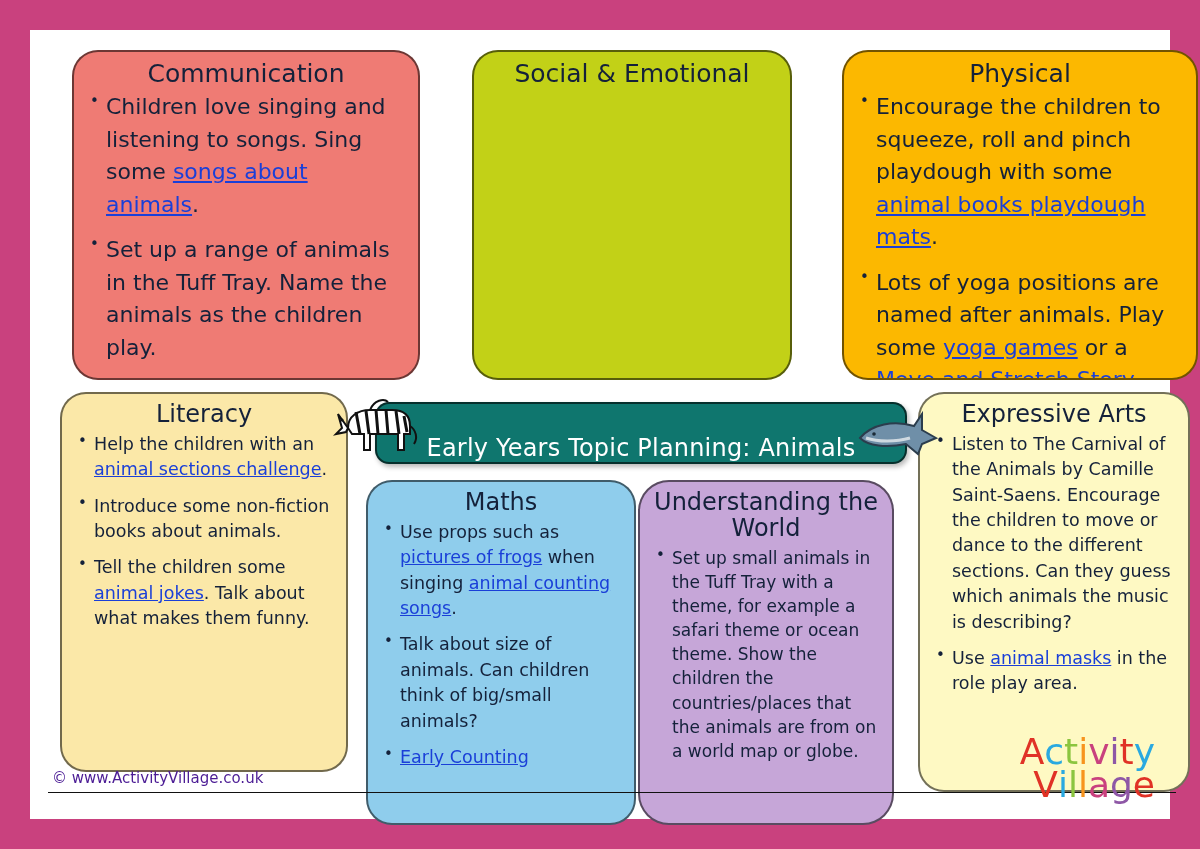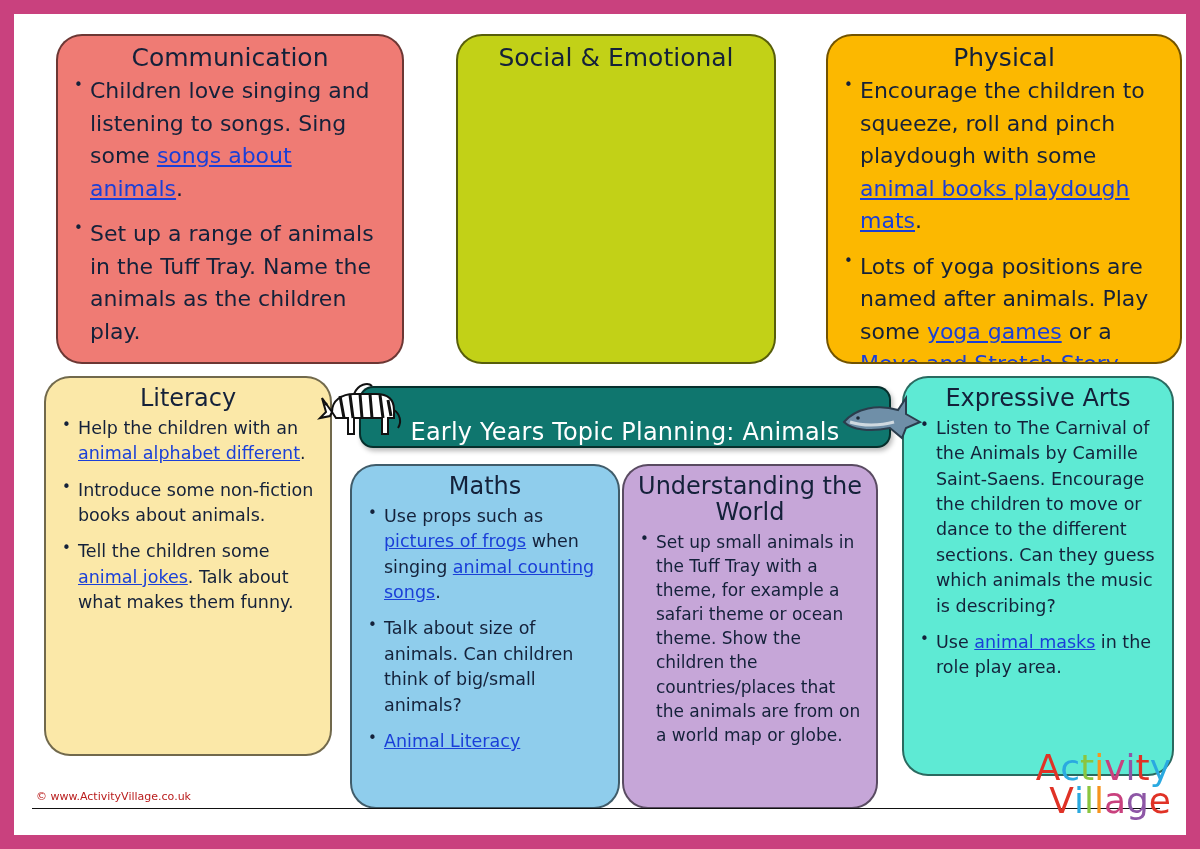--- a/index.html
+++ b/index.html
@@ -12,21 +12,21 @@
     background: #ffffff;
     font-family: "DejaVu Sans", sans-serif;
     overflow: hidden;
   }
   .page {
     position: relative;
     width: 1200px;
     height: 849px;
     background: #c9417e;
     box-sizing: border-box;
-    padding: 14px;
+    padding: 30px;
   }
   .sheet {
     position: relative;
     width: 100%;
     height: 100%;
     background: #ffffff;
     box-sizing: border-box;
   }
   .card {
     position: absolute;
@@ -87,24 +87,25 @@
     left: 30px; top: 362px; width: 288px; height: 380px;
     background: #fbe8a8;
   }
   #card-maths {
     left: 336px; top: 450px; width: 270px; height: 345px;
     background: #8fcdec;
   }
   #card-world {
     left: 608px; top: 450px; width: 256px; height: 345px;
     background: #c6a6d8;
+    border-radius: 31px;
   }
   #card-expressive {
     left: 888px; top: 362px; width: 272px; height: 400px;
-    background: #5eead4;
+    background: #fef9c3;
   }
   #card-maths h2, #card-world h2, #card-literacy h2, #card-expressive h2 {
     font-size: 24px;
   }
   #card-maths li, #card-world li, #card-literacy li, #card-expressive li {
     font-size: 17.5px;
     margin-bottom: 11px;
     line-height: 1.45;
   }
   #card-world li { font-size: 17px; line-height: 1.42; }
@@ -153,22 +154,22 @@
     left: 18px;
     bottom: 26px;
     width: 1128px;
     height: 1px;
     background: #111111;
   }
   #copyright {
     position: absolute;
     left: 22px;
     bottom: 32px;
-    font-size: 11px;
-    color: #b91c1c;
+    font-size: 15px;
+    color: #4c1d95;
   }
   #logo {
     position: absolute;
     right: 15px;
     bottom: 18px;
     text-align: right;
     line-height: 0.92;
     font-family: "DejaVu Sans", sans-serif;
   }
   #logo .l1, #logo .l2 {
@@ -201,32 +202,32 @@
       <h2>Physical</h2>
       <ul>
           <li>Encourage the children to squeeze, roll and pinch playdough with some <a href="#">animal books playdough mats</a>.</li>
           <li>Lots of yoga positions are named after animals. Play some <a href="#">yoga games</a> or a <a href="#">Move and Stretch Story</a> with an animal theme.</li>
         </ul>
     </section>
 
     <section class="card" id="card-literacy">
       <h2>Literacy</h2>
       <ul>
-          <li>Help the children with an <a href="#">animal alphabet different</a>.</li>
+          <li>Help the children with an <a href="#">animal sections challenge</a>.</li>
           <li>Introduce some non-fiction books about animals.</li>
           <li>Tell the children some <a href="#">animal jokes</a>. Talk about what makes them funny.</li>
         </ul>
     </section>
 
     <section class="card" id="card-maths">
       <h2>Maths</h2>
       <ul>
           <li>Use props such as <a href="#">pictures of frogs</a> when singing <a href="#">animal counting songs</a>.</li>
           <li>Talk about size of animals. Can children think of big/small animals?</li>
-          <li><a href="#">Animal Literacy</a></li>
+          <li><a href="#">Early Counting</a></li>
         </ul>
     </section>
 
     <section class="card" id="card-world">
       <h2>Understanding the World</h2>
       <ul>
           <li>Set up small animals in the Tuff Tray with a theme, for example a safari theme or ocean theme. Show the children the countries/places that the animals are from on a world map or globe.</li>
         </ul>
     </section>
 

